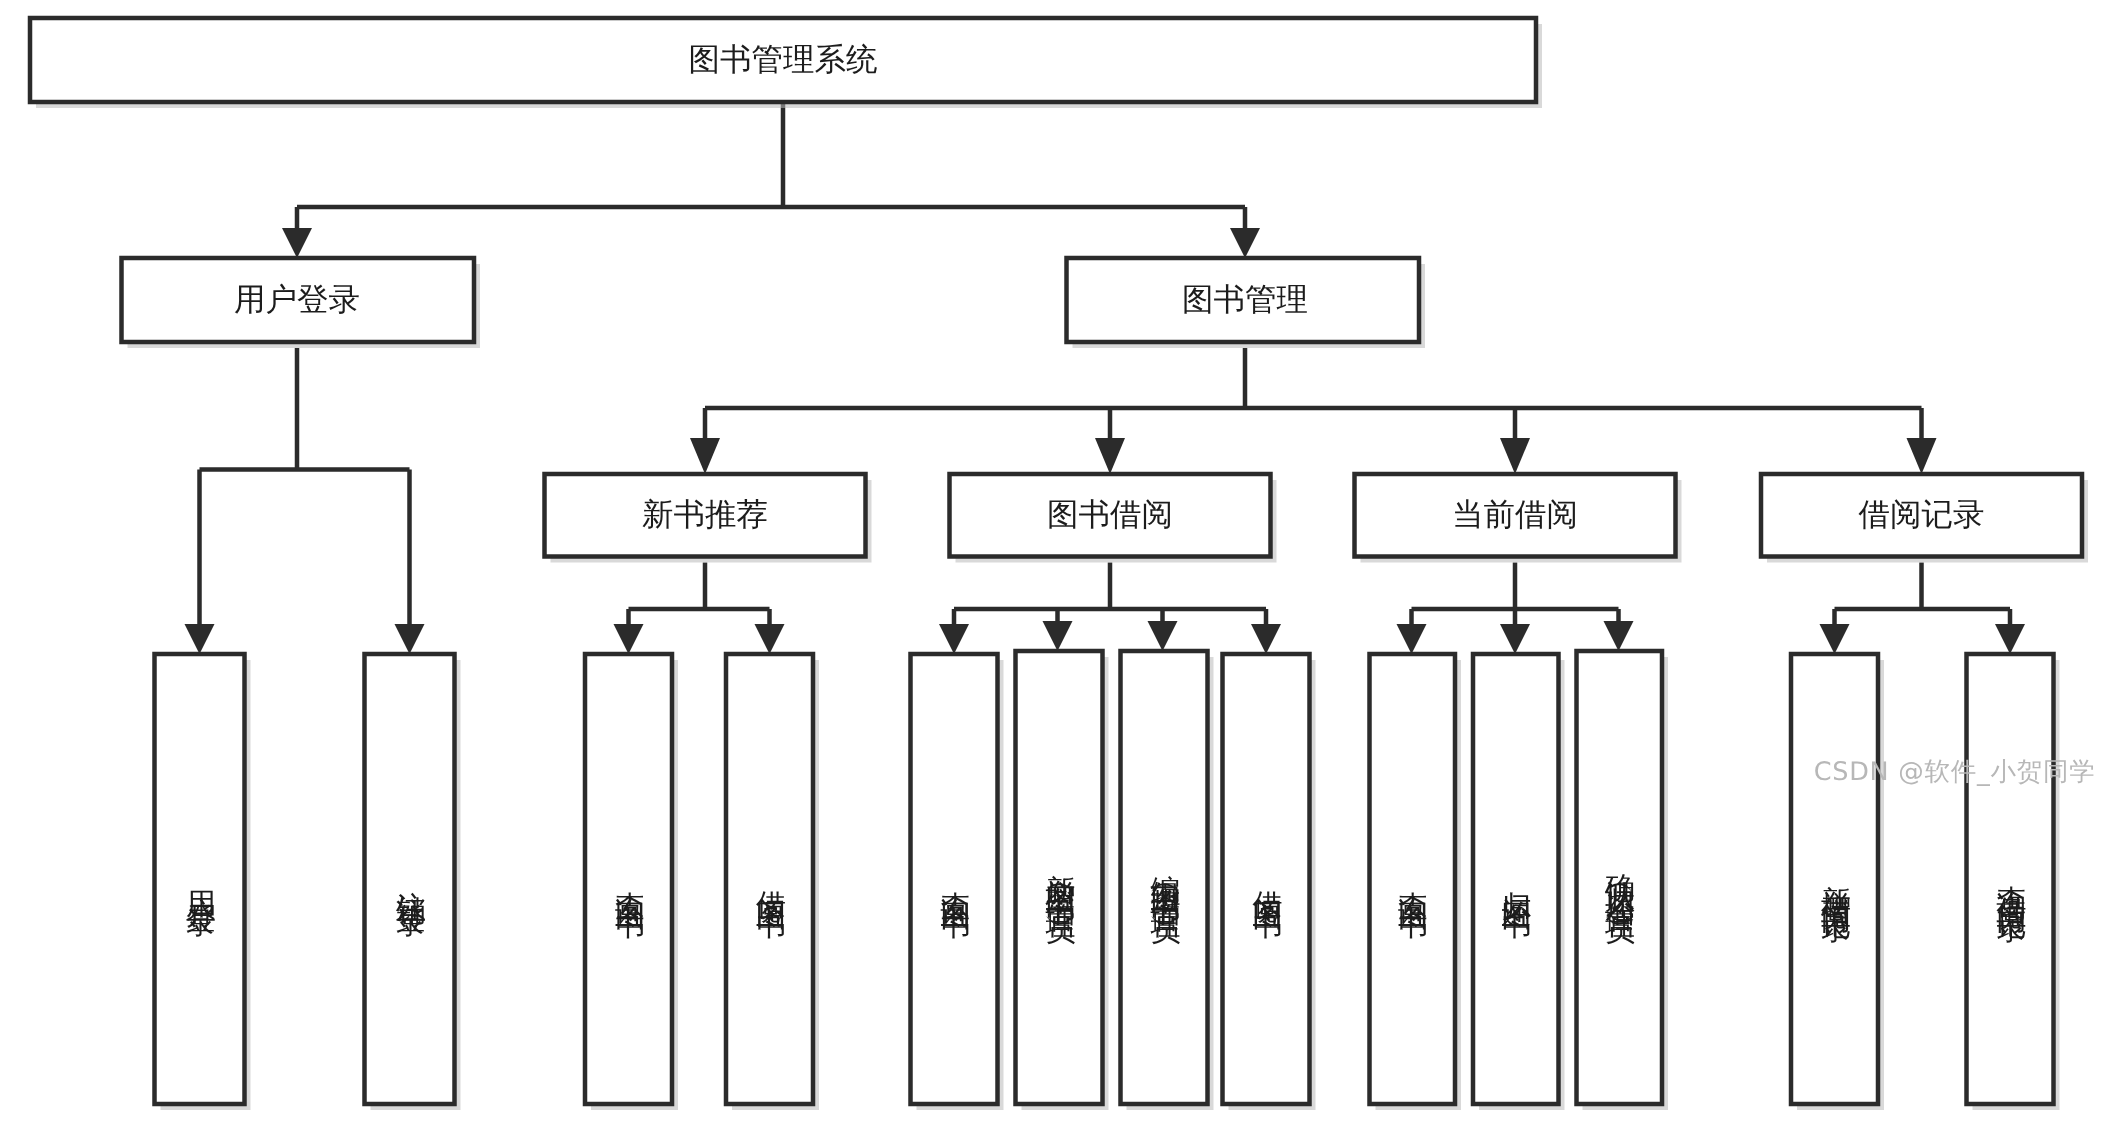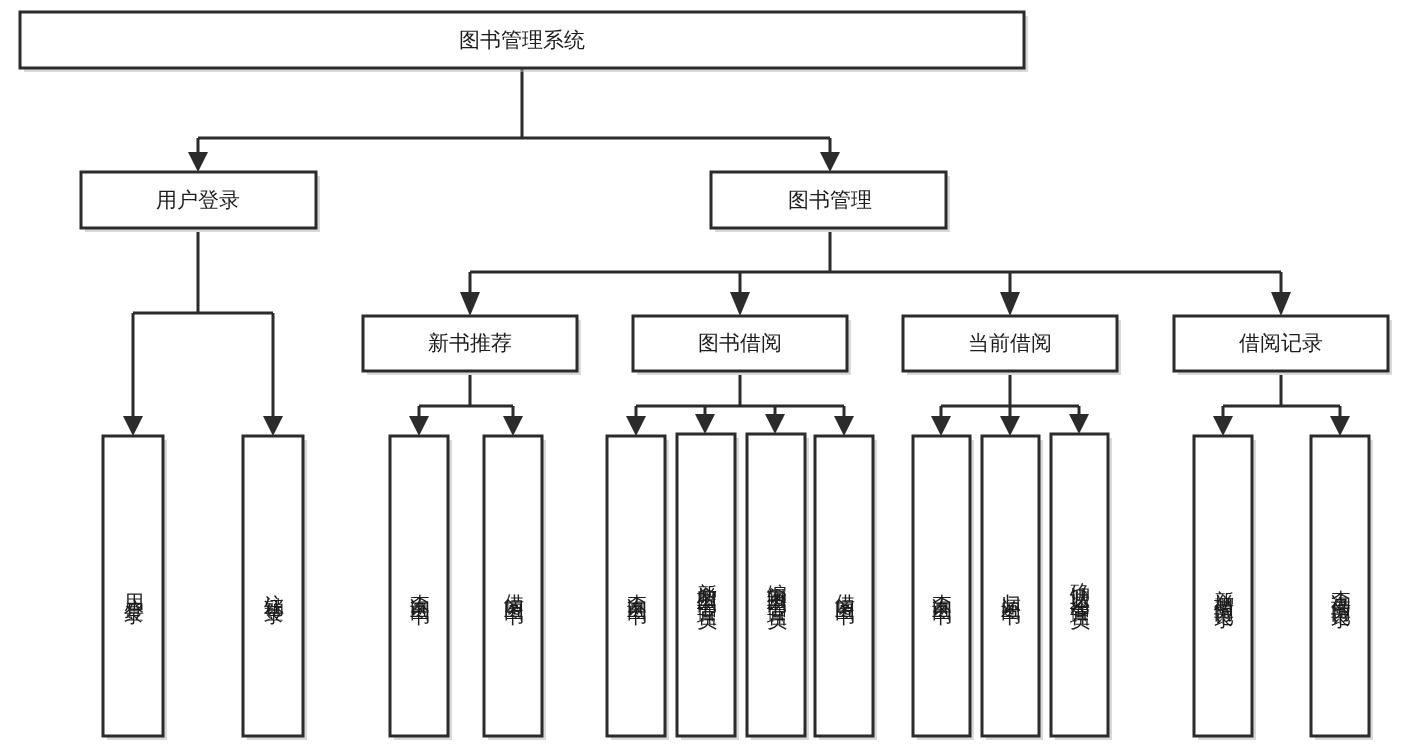--- a/index.html
+++ b/index.html
@@ -191,13 +191,14 @@
     </g>
 
     <g>
       <rect class="node-shadow" x="1315" y="440" width="58" height="300"></rect>
       <rect class="node-box" x="1311" y="436" width="58" height="300"></rect>
       <text class="node-label vert" x="1340" y="586">查询借阅记录</text>
     </g>
 
   </svg>
 
+  <div class="watermark">CSDN @软件_小贺同学</div>
 </div>
 
 </body></html>

